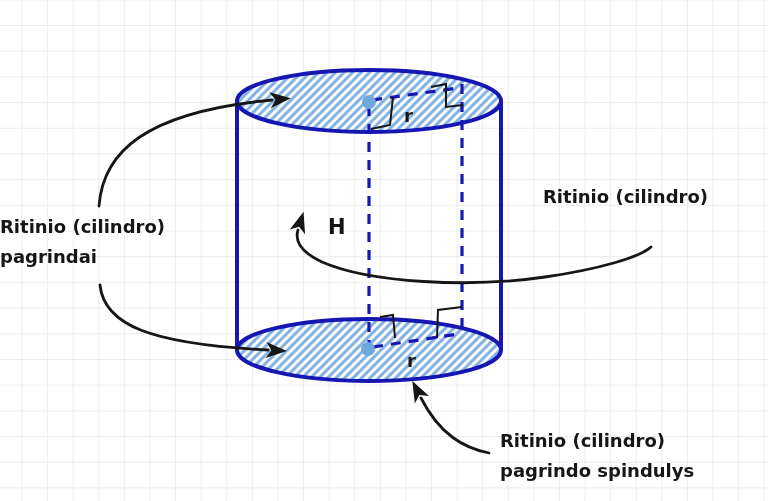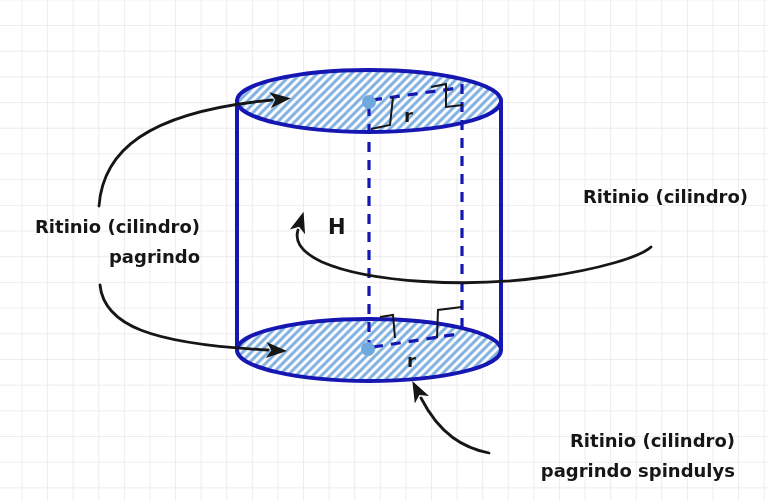--- a/index.html
+++ b/index.html
@@ -24,21 +24,21 @@
   .dashed{stroke:var(--outline); stroke-width:3.2; fill:none; stroke-dasharray:10 8; stroke-linecap:butt;}
   .dot{fill:var(--dot); stroke:none;}
   .ra-mark{stroke:var(--ink); stroke-width:2; fill:none; stroke-linejoin:miter;}
   .arrow{stroke:var(--ink); stroke-width:2.8; fill:none; stroke-linecap:round;}
   .ah{fill:var(--ink);}
   .sym{fill:var(--ink); font-family:"DejaVu Sans", sans-serif; font-weight:bold;}
   .sym-h{font-size:21px;}
   .sym-r{font-size:18px;}
   .label{
     position:absolute; color:var(--ink); font-weight:bold; font-size:18px;
-    line-height:30px; text-align:right; white-space:nowrap;
+    line-height:30px; text-align:left; white-space:nowrap;
   }
   .label span{display:block;}
   .label-bases{left:0; top:212; width:200px; left:0px; top:212px;}
   .label-height{left:543px; top:182px; width:205px;}
   .label-radius{left:500px; top:426px; width:235px;}
 </style>
 </head>
 <body>
 
 <div class="page">
@@ -80,21 +80,21 @@
     <text class="sym sym-h" x="328" y="234">H</text>
 
     <path class="arrow" d="M 99,206 C 103,152 145,112 272,100" marker-end="url(#ah)"></path>
     <path class="arrow" d="M 100,285 C 104,325 150,344 268,350" marker-end="url(#ah)"></path>
     <path class="arrow" d="M 651,247 C 640,257 600,269 545,277 C 470,288 370,283 322,262 C 305,254 294,243 298,230" marker-end="url(#ah)"></path>
     <path class="arrow" d="M 489,453 C 464,448 440,435 421,398" marker-end="url(#ah)"></path>
   </svg>
 
   <div class="label label-bases">
     <span>Ritinio (cilindro)</span>
-    <span>pagrindo</span>
+    <span>pagrindai</span>
   </div>
 
   <div class="label label-height">
     <span>Ritinio (cilindro)</span>
   </div>
 
   <div class="label label-radius">
     <span>Ritinio (cilindro)</span>
     <span>pagrindo spindulys</span>
   </div>

